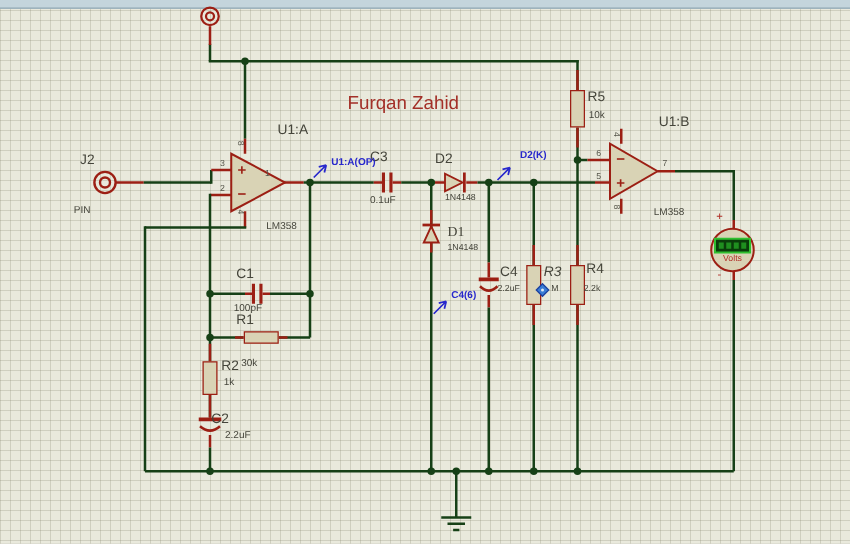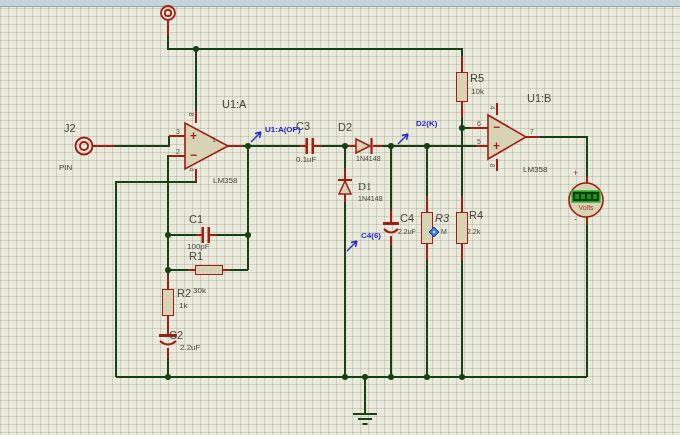--- a/index.html
+++ b/index.html
@@ -218,20 +218,21 @@
   </svg>
   <svg class="sym" width="16" height="16" style="left:345px;top:237px;">
     <path d="M2,14 L12,4 M12,4 L6,5.5 M12,4 L10.5,10" fill="none" stroke="#2727cc" stroke-width="1.4"></path>
   </svg>
 
   <svg class="sym" width="10" height="10" style="left:429px;top:227px;">
     <polygon points="5,0 10,5 5,10 0,5" fill="#3a7bd5" stroke="#1b3f9e" stroke-width="1"></polygon>
     <circle cx="5" cy="5" r="1.2" fill="#dfe8f5"></circle>
   </svg>
 
+  <div class="title" style="left:278px;top:75px;">Furqan Zahid</div>
 
   <div class="lbl" style="left:64px;top:123px;">J2</div>
   <div class="val" style="left:59px;top:164px;">PIN</div>
 
   <div class="lbl" style="left:222px;top:99px;">U1:A</div>
   <div class="val" style="left:213px;top:177px;">LM358</div>
   <div class="pin" style="left:176px;top:128px;">3</div>
   <div class="pin" style="left:176px;top:148px;">2</div>
   <div class="pin" style="left:212px;top:136px;">1</div>
   <div class="pin rot" style="left:190px;top:111px;">8</div>
@@ -253,21 +254,21 @@
 
   <div class="lbl" style="left:189px;top:251px;">R1</div>
   <div class="val" style="left:193px;top:287px;">30k</div>
 
   <div class="lbl" style="left:177px;top:288px;">R2</div>
   <div class="val" style="left:179px;top:302px;">1k</div>
 
   <div class="lbl" style="left:169px;top:330px;">C2</div>
   <div class="val" style="left:180px;top:344px;">2.2uF</div>
 
-  <div class="lbl" style="left:338px;top:122px;">D2</div>
+  <div class="lbl" style="left:348px;top:122px;">D2</div>
   <div class="val" style="left:356px;top:155px;font-size:7px;">1N4148</div>
 
   <div class="lbl" style="left:358px;top:181px;font-family:Liberation Serif, serif;">D1</div>
   <div class="val" style="left:358px;top:195px;font-size:7px;">1N4148</div>
 
   <div class="lbl" style="left:400px;top:213px;">C4</div>
   <div class="val" style="left:398px;top:228px;font-size:7px;">2.2uF</div>
 
   <div class="lbl" style="left:435px;top:213px;font-style:italic;">R3</div>
   <div class="val" style="left:441px;top:228px;font-size:7px;">M</div>

